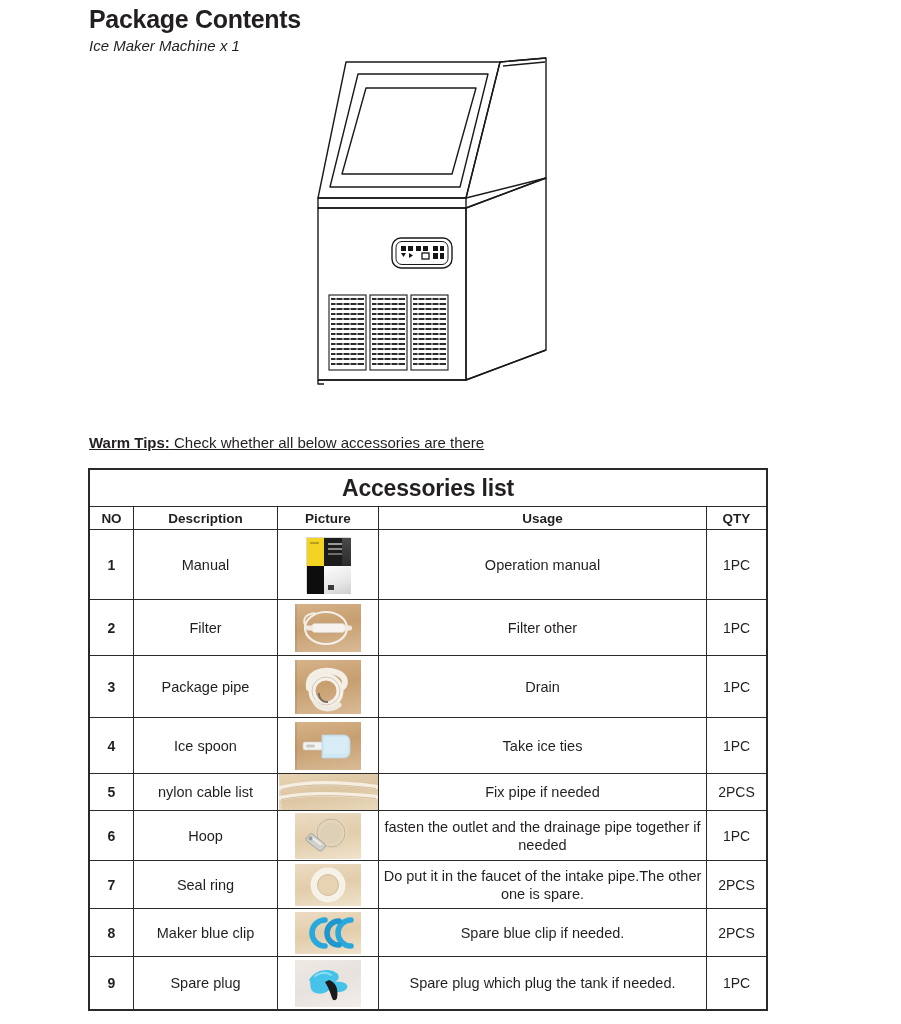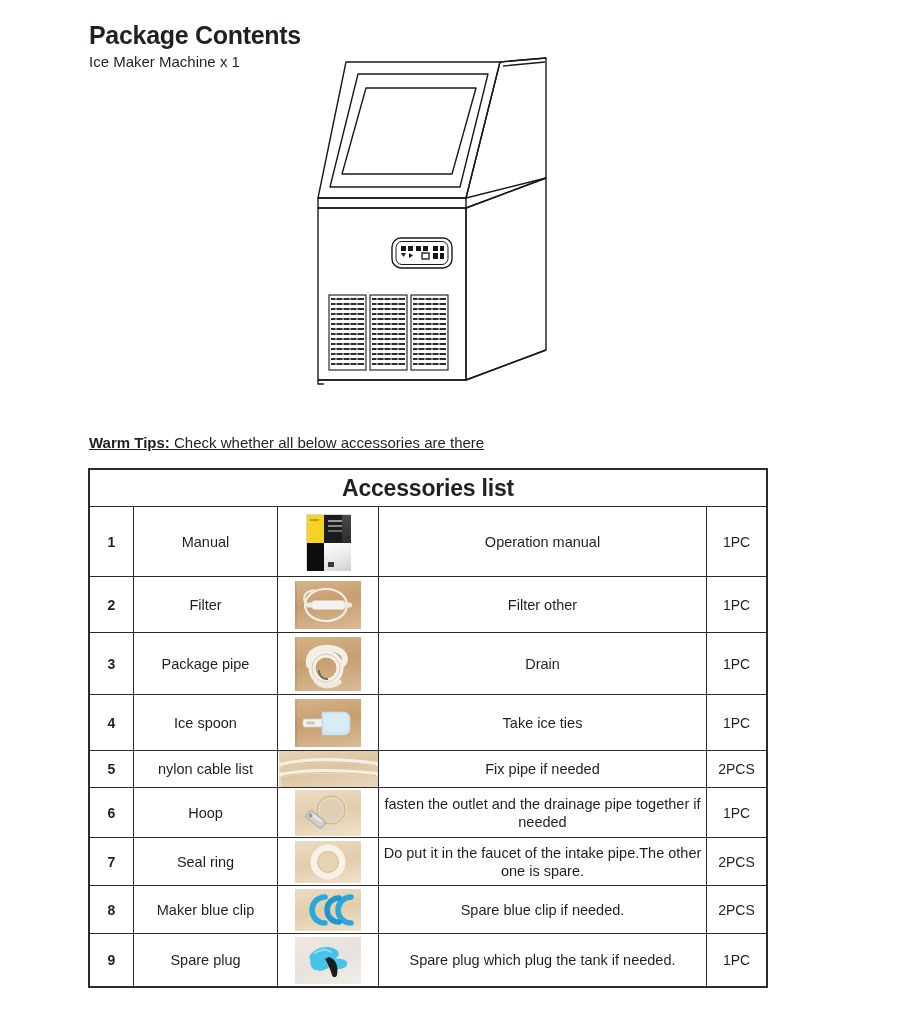--- a/index.html
+++ b/index.html
@@ -18,35 +18,36 @@
   .page {
     position: relative;
     width: 901px;
     height: 1024px;
   }
 
   
   .heading-block {
     position: absolute;
     left: 89px;
-    top: 20px;
+    top: 4px;
   }
   .page-title {
     font-size: 25px;
     font-weight: bold;
     letter-spacing: -0.3px;
     line-height: 30px;
     margin: 0;
     color: #231f20;
   }
   .page-subtitle {
     font-size: 15px;
     line-height: 20px;
     margin: 2px 0 0 0;
     color: #231f20;
+    font-style: italic;
   }
 
   
   .product-illustration {
     position: absolute;
     left: 300px;
     top: 50px;
     width: 268px;
     height: 340px;
   }
@@ -343,20 +344,27 @@
         <col class="col-no">
           <col class="col-desc">
           <col class="col-pic">
           <col class="col-usage">
           <col class="col-qty">
       </colgroup>
       <tbody>
         <tr class="tbl-title">
           <td colspan="5">Accessories list</td>
         </tr>
+        <tr class="tbl-head">
+          <td>NO</td>
+          <td>Description</td>
+          <td>Picture</td>
+          <td>Usage</td>
+          <td>QTY</td>
+        </tr>
 
         <tr style="height:70px;">
           <td class="cell-no">1</td>
           <td class="cell-desc">Manual</td>
           <td class="cell-pic">
             <div class="pic-holder">
               <div class="thumb thumb-manual">
                 <div class="m-q1"></div>
                   <div class="m-q2"></div>
                 <div class="m-q3"></div>

